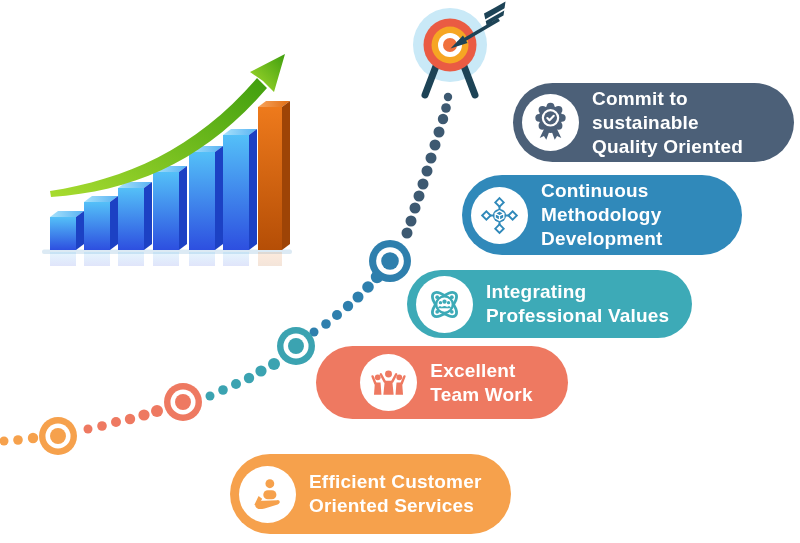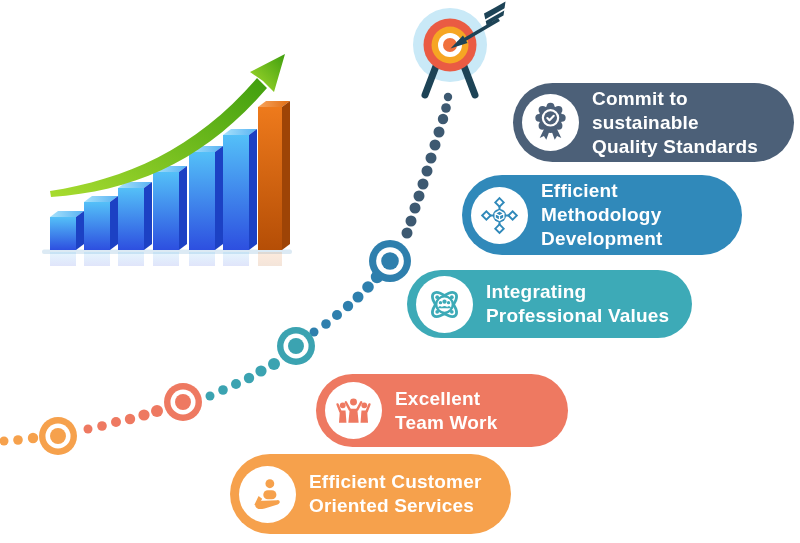--- a/index.html
+++ b/index.html
@@ -8,21 +8,21 @@
   #deco{position:absolute;left:0;top:0;}
   .pill{position:absolute;display:flex;align-items:center;border-radius:999px;color:#fff;}
   .icon-disc{flex:0 0 auto;width:57px;height:57px;margin-left:9px;border-radius:50%;
              background:#fff;display:flex;align-items:center;justify-content:center;}
   .icon-disc svg{width:45px;height:45px;display:block;}
   .pill-label{margin-left:13px;font-weight:bold;font-size:19px;line-height:24px;
               letter-spacing:.2px;white-space:pre;}
   .pill-1{left:513px;top:83px;width:281px;height:79px;}
   .pill-2{left:462px;top:175px;width:280px;height:80px;}
   .pill-3{left:407px;top:270px;width:285px;height:68px;}
-  .pill-4{left:316px;top:374px;width:252px;height:73px;}
+  .pill-4{left:316px;top:346px;width:252px;height:73px;justify-content:center;}
   .pill-5{left:230px;top:454px;width:281px;height:80px;}
 </style>
 </head>
 <body>
 
 <div class="stage">
 
   <svg id="deco" width="800" height="543" viewBox="0 0 800 543">
     <defs>
       <linearGradient id="bFront" x1="0" y1="0" x2="0" y2="1">
@@ -179,38 +179,38 @@
           <path d="M18,29 L12.5,40.5 L17,38.5 L19.5,42.5 L23.5,31.5 Z"></path>
           <path d="M30,29 L35.5,40.5 L31,38.5 L28.5,42.5 L24.5,31.5 Z"></path>
         </g>
         <circle cx="24" cy="19" r="9.3" fill="#fff"></circle>
         <circle cx="24" cy="19" r="7" fill="currentColor"></circle>
         <path d="M20.6,19.2 l2.3,2.4 l4.6,-4.8" stroke="#fff" stroke-width="2.2" fill="none" stroke-linecap="round" stroke-linejoin="round"></path>
       </svg>
     </span>
     <span class="pill-label">Commit to
 sustainable
-Quality Standards</span>
+Quality Oriented</span>
   </div>
 
   <div class="pill pill-2" style="background: rgb(48, 137, 186);">
     <span class="icon-disc" style="color: rgb(48, 137, 186);">
       <svg viewBox="0 0 48 48" aria-hidden="true">
         <path d="M24,24 L24,10 M24,24 L24,38 M24,24 L10,24 M24,24 L38,24" stroke="currentColor" stroke-width="2.2" fill="none"></path>
         <g fill="#fff" stroke="currentColor" stroke-width="2">
           <polygon points="24,5.5 28.5,10 24,14.5 19.5,10"></polygon>
           <polygon points="24,33.5 28.5,38 24,42.5 19.5,38"></polygon>
           <polygon points="5.5,24 10,19.5 14.5,24 10,28.5"></polygon>
           <polygon points="33.5,24 38,19.5 42.5,24 38,28.5"></polygon>
         </g>
         <circle cx="24" cy="24" r="7" fill="currentColor"></circle>
         <path d="M24,19 L28.6,21.7 L28.6,26.6 L24,29.3 L19.4,26.6 L19.4,21.7 Z M19.4,21.7 L24,24.3 L28.6,21.7 M24,24.3 L24,29.3" stroke="#fff" stroke-width="1.4" fill="none"></path>
       </svg>
     </span>
-    <span class="pill-label">Efficient
+    <span class="pill-label">Continuous
 Methodology
 Development</span>
   </div>
 
   <div class="pill pill-3" style="background: rgb(61, 170, 183);">
     <span class="icon-disc" style="color: rgb(61, 170, 183);">
       <svg viewBox="0 0 48 48" aria-hidden="true">
         <ellipse cx="24" cy="24" rx="16.5" ry="7.6" fill="none" stroke="currentColor" stroke-width="3" transform="rotate(45 24 24)"></ellipse>
         <ellipse cx="24" cy="24" rx="16.5" ry="7.6" fill="none" stroke="currentColor" stroke-width="3" transform="rotate(-45 24 24)"></ellipse>
         <g fill="currentColor">

